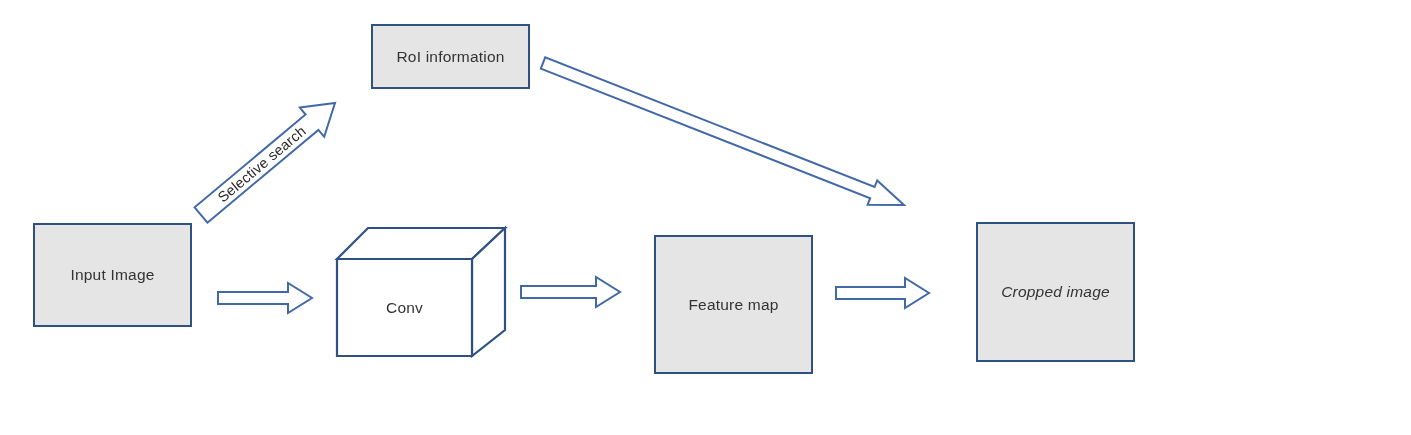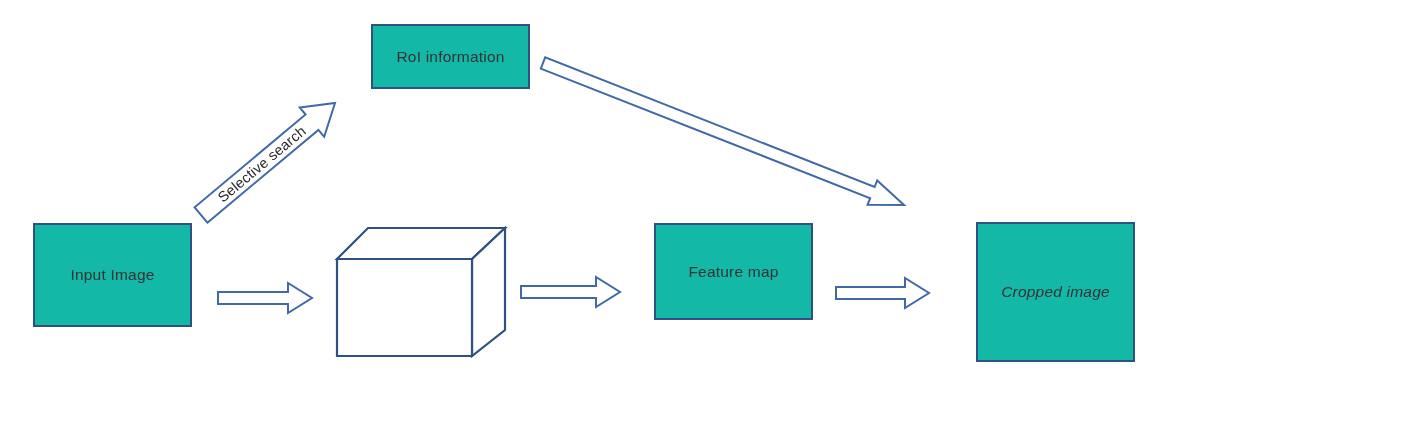--- a/index.html
+++ b/index.html
@@ -19,32 +19,32 @@
     position: absolute;
     left: 0;
     top: 0;
     width: 1411px;
     height: 435px;
   }
   .node {
     position: absolute;
     box-sizing: border-box;
     border: 2.5px solid #2e5181;
-    background: #14b8a6;
+    background: #e5e5e5;
     display: flex;
     align-items: center;
     justify-content: center;
     color: #333333;
     font-size: 15.5px;
     letter-spacing: 0.2px;
     text-align: center;
   }
   .node-input-image   { left: 33px;  top: 223px; width: 159px; height: 104px; }
   .node-roi           { left: 371px; top: 24px;  width: 159px; height: 65px;  }
-  .node-feature-map   { left: 654px; top: 223px; width: 159px; height: 97px; }
+  .node-feature-map   { left: 654px; top: 235px; width: 159px; height: 139px; }
   .node-cropped-image { left: 976px; top: 222px; width: 159px; height: 140px; font-style: italic; }
   .conv-label {
     position: absolute;
     left: 337px;
     top: 259px;
     width: 135px;
     height: 97px;
     display: flex;
     align-items: center;
     justify-content: center;
@@ -116,18 +116,21 @@
   </div>
 
   <div class="node node-feature-map">
     <span>Feature map</span>
   </div>
 
   <div class="node node-cropped-image">
     <span>Cropped image</span>
   </div>
 
+  <div class="conv-label">
+    <span>Conv</span>
+  </div>
 
   <div class="edge-label-selective">
     <span>Selective search</span>
   </div>
 
 </div>
 
 </body></html>

